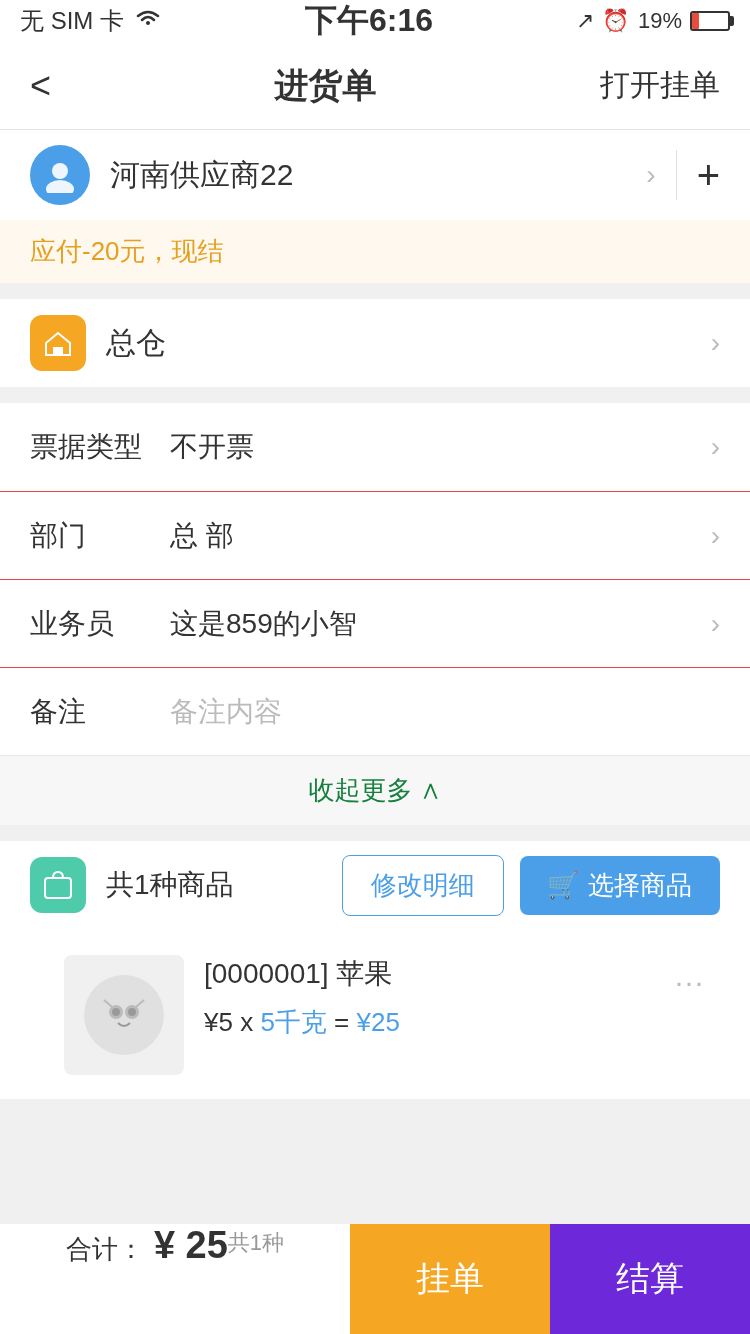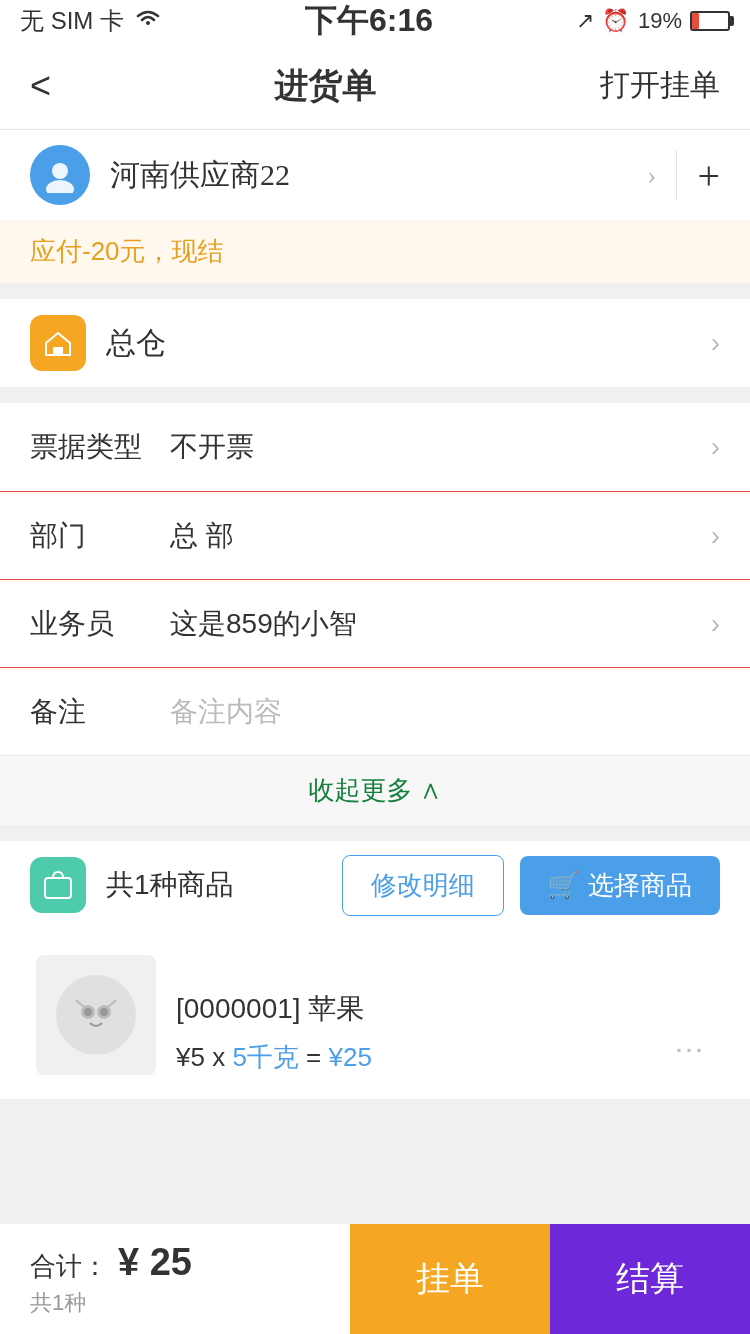--- a/index.html
+++ b/index.html
@@ -63,21 +63,20 @@
       margin-bottom: 16px;
     }
 
     
     .supplier-row {
       display: flex;
       align-items: center;
       padding: 0 30px;
       height: 90px;
       background: #fff;
-      font-family: Liberation Serif, serif;
     }
     .supplier-avatar {
       width: 60px; height: 60px; border-radius: 50%;
       background: #4a9fe8;
       display: flex; align-items: center; justify-content: center;
       color: #fff; font-size: 28px; margin-right: 20px; flex-shrink: 0;
     }
     .supplier-name { flex: 1; font-size: 30px; color: #333; }
     .supplier-divider {
       width: 1px; height: 50px; background: #e0e0e0; margin: 0 20px;
@@ -174,24 +173,25 @@
       border: none;
       border-radius: 8px;
       padding: 12px 28px;
       font-size: 26px;
       display: flex; align-items: center; gap: 8px;
     }
 
     
     .product-item {
       display: flex;
-      align-items: flex-end;
+      align-items: flex-start;
       padding: 24px 36px;
       background: #fff;
       margin-top: 2px;
+      margin-left: 28px;
     }
     .product-thumb {
       width: 120px; height: 120px;
       background: #f0f0f0;
       border-radius: 8px;
       display: flex; align-items: center; justify-content: center;
       margin-right: 20px; flex-shrink: 0;
       overflow: hidden;
     }
     .product-thumb-inner {
@@ -215,21 +215,20 @@
       width: 750px;
       height: 110px;
       display: flex;
       align-items: center;
     }
     .bottom-total {
       background: #fff;
       flex: 1;
       height: 100%;
       display: flex;
-      flex-direction: column;
       justify-content: center;
       padding: 0 30px;
     }
     .total-row { display: flex; align-items: baseline; gap: 10px; }
     .total-label { font-size: 26px; color: #333; }
     .total-amount { font-size: 38px; font-weight: 600; color: #333; }
     .total-count { font-size: 22px; color: #999; margin-top: 4px; }
     .btn-hangsingle {
       width: 200px;
       height: 100%;

